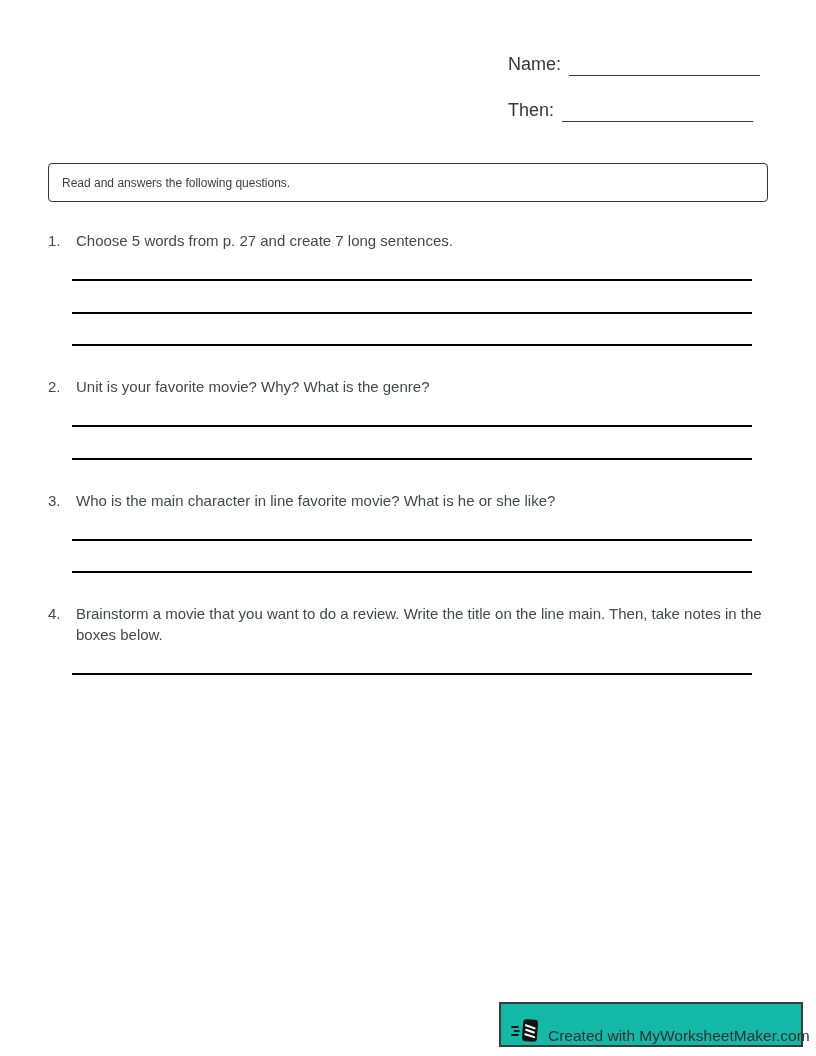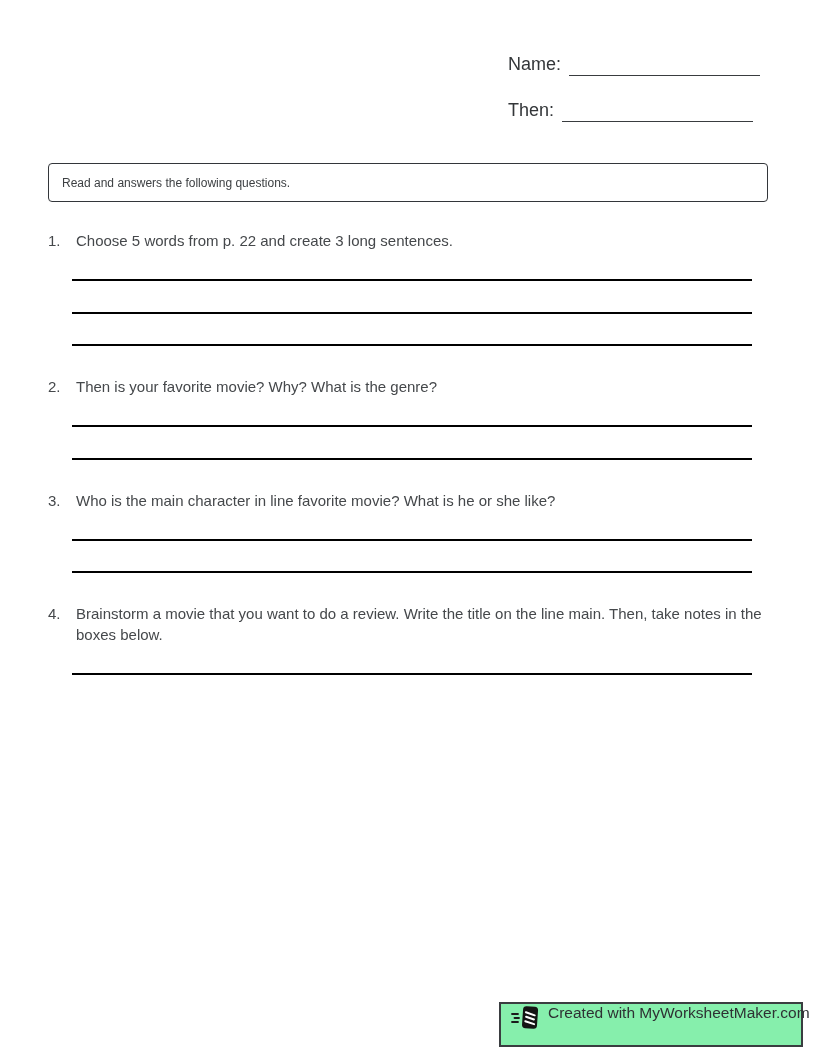--- a/index.html
+++ b/index.html
@@ -79,23 +79,23 @@
     background: #000000;
     width: 680px;
     margin: 30.5px 0 0 24px;
   }
   .answer-line:first-child { margin-top: 28px; }
   .footer-credit {
     position: absolute;
     left: 499px; top: 1002px;
     width: 304px; height: 45px;
     border: 2px solid #3a3d40;
-    background: #86efac;
+    background: #14b8a6;
     display: flex;
-    align-items: flex-start;
+    align-items: flex-end;
     gap: 7px;
     padding: 0 8px 0 10px;
     font-size: 15.5px;
     color: #2e3133;
     white-space: nowrap;
   }
   .logo { display: inline-flex; flex: none; }
 </style>
 </head>
 <body>
@@ -116,33 +116,33 @@
 
   <div class="instruction-box">
     <span>Read and answers the following questions.</span>
   </div>
 
   <div class="questions">
 
     <div class="question">
       <div class="q-row">
         <span class="q-num">1.</span>
-        <span class="q-text">Choose 5 words from p. 22 and create 3 long sentences.</span>
+        <span class="q-text">Choose 5 words from p. 27 and create 7 long sentences.</span>
       </div>
       <div class="answer-lines">
           <div class="answer-line"></div>
           <div class="answer-line"></div>
           <div class="answer-line"></div>
         </div>
     </div>
 
     <div class="question">
       <div class="q-row">
         <span class="q-num">2.</span>
-        <span class="q-text">Then is your favorite movie? Why? What is the genre?</span>
+        <span class="q-text">Unit is your favorite movie? Why? What is the genre?</span>
       </div>
       <div class="answer-lines">
           <div class="answer-line"></div>
           <div class="answer-line"></div>
         </div>
     </div>
 
     <div class="question">
       <div class="q-row">
         <span class="q-num">3.</span>

